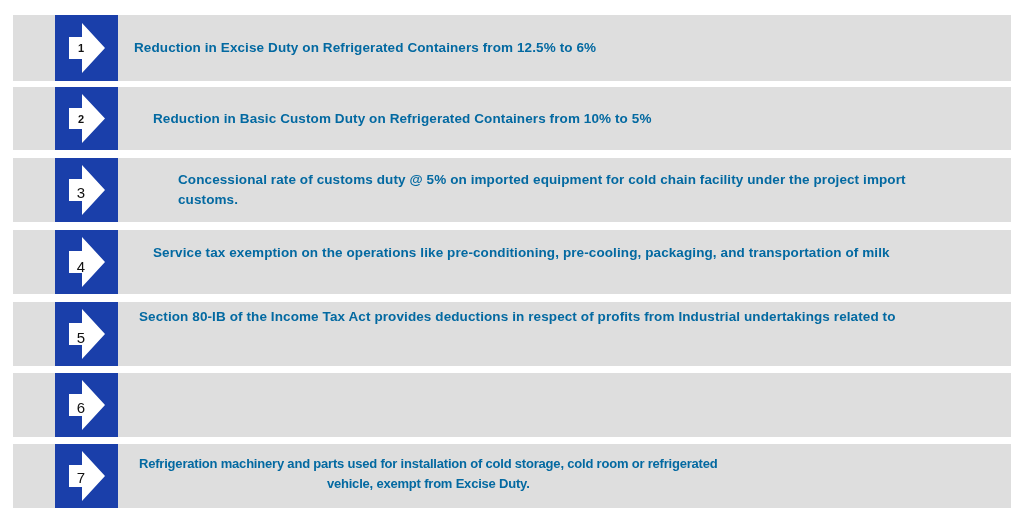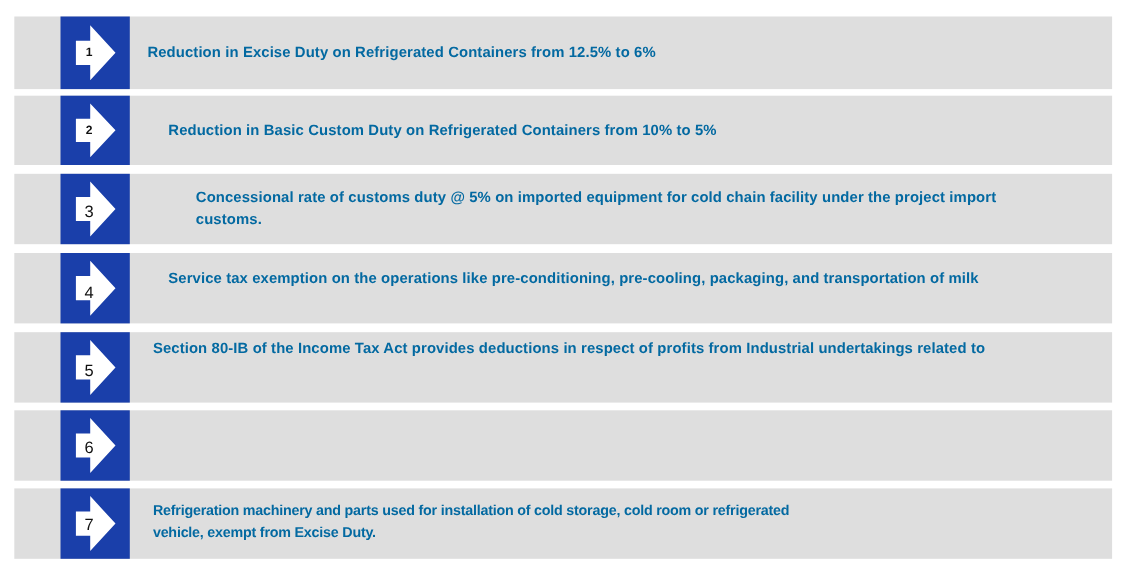--- a/index.html
+++ b/index.html
@@ -109,17 +109,17 @@
   </div>
 </div>
 
 <div class="row" style="top:444px;height:64px;">
   <div class="badge">
     <svg viewBox="0 0 63 64" preserveAspectRatio="none">
       <polygon points="14,21 27,21 27,7 50,32 27,57 27,43 14,43" fill="#ffffff"></polygon>
     </svg>
     <div class="num large" style="padding-top:2px;box-sizing:border-box;font-weight:normal;">7</div>
   </div>
-  <div class="text condensed" style="left:126px;flex-direction:column;align-items:flex-start;justify-content:flex-start;padding-top:10px;box-sizing:border-box;">
+  <div class="text condensed" style="left:126px;flex-direction:column;align-items:center;justify-content:flex-start;padding-top:10px;box-sizing:border-box;">
     <span>Refrigeration machinery and parts used for installation of cold storage, cold room or refrigerated</span>
     <span>vehicle, exempt from Excise Duty.</span>
   </div>
 </div>
 
 </body></html>

